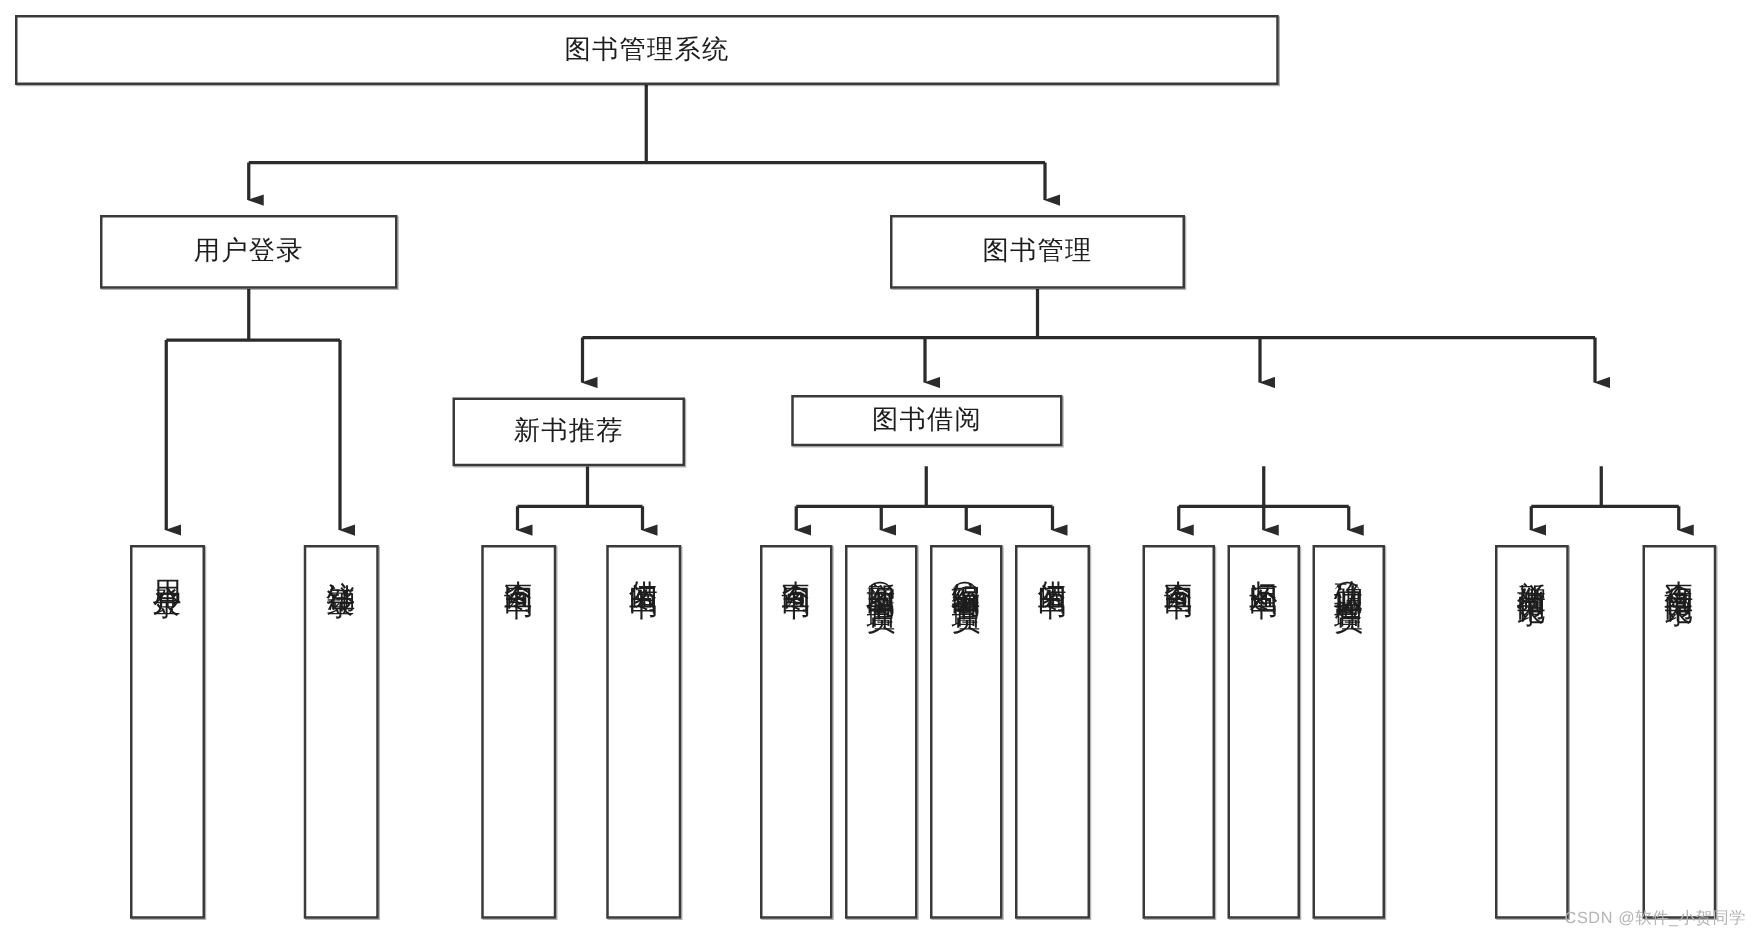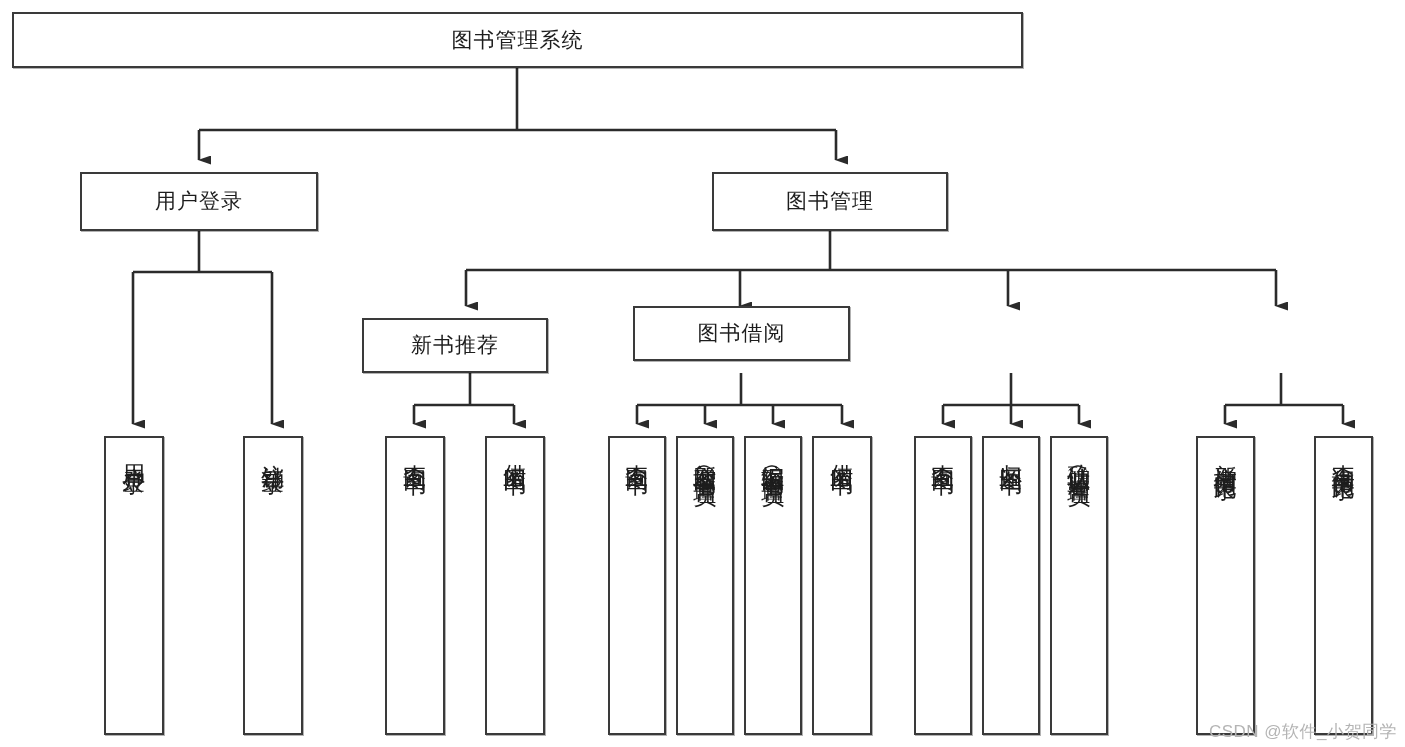--- a/index.html
+++ b/index.html
@@ -42,21 +42,21 @@
     font-size:23px;
     line-height:1.06;
     letter-spacing:3px;
     white-space:normal;
     max-height:284px;
   }
   .watermark{
     position:absolute;
     right:8px;
     bottom:4px;
-    font-size:17px;
+    font-size:13px;
     color:#b4b4b4;
     letter-spacing:.5px;
     white-space:nowrap;
     user-select:none;
   }
 </style>
 </head>
 <body>
 
 <div id="diagram-root">
@@ -118,21 +118,21 @@
   <div class="node" style="left:80px;top:172px;width:238px;height:59px;">
     <span class="label">用户登录</span>
   </div>
   <div class="node" style="left:712px;top:172px;width:236px;height:59px;">
     <span class="label">图书管理</span>
   </div>
 
   <div class="node" style="left:362px;top:318px;width:186px;height:55px;">
     <span class="label">新书推荐</span>
   </div>
-  <div class="node" style="left:633px;top:306px;width:217px;height:55px;align-items:center;">
+  <div class="node" style="left:633px;top:316px;width:217px;height:41px;align-items:center;">
     <span class="label">图书借阅</span>
   </div>
 
   <div class="node leaf" style="left:104px;top:436px;width:60px;height:299px;">
     <span class="label">用户登录</span>
   </div>
   <div class="node leaf" style="left:243px;top:436px;width:60px;height:299px;">
     <span class="label">注销登录</span>
   </div>
 

